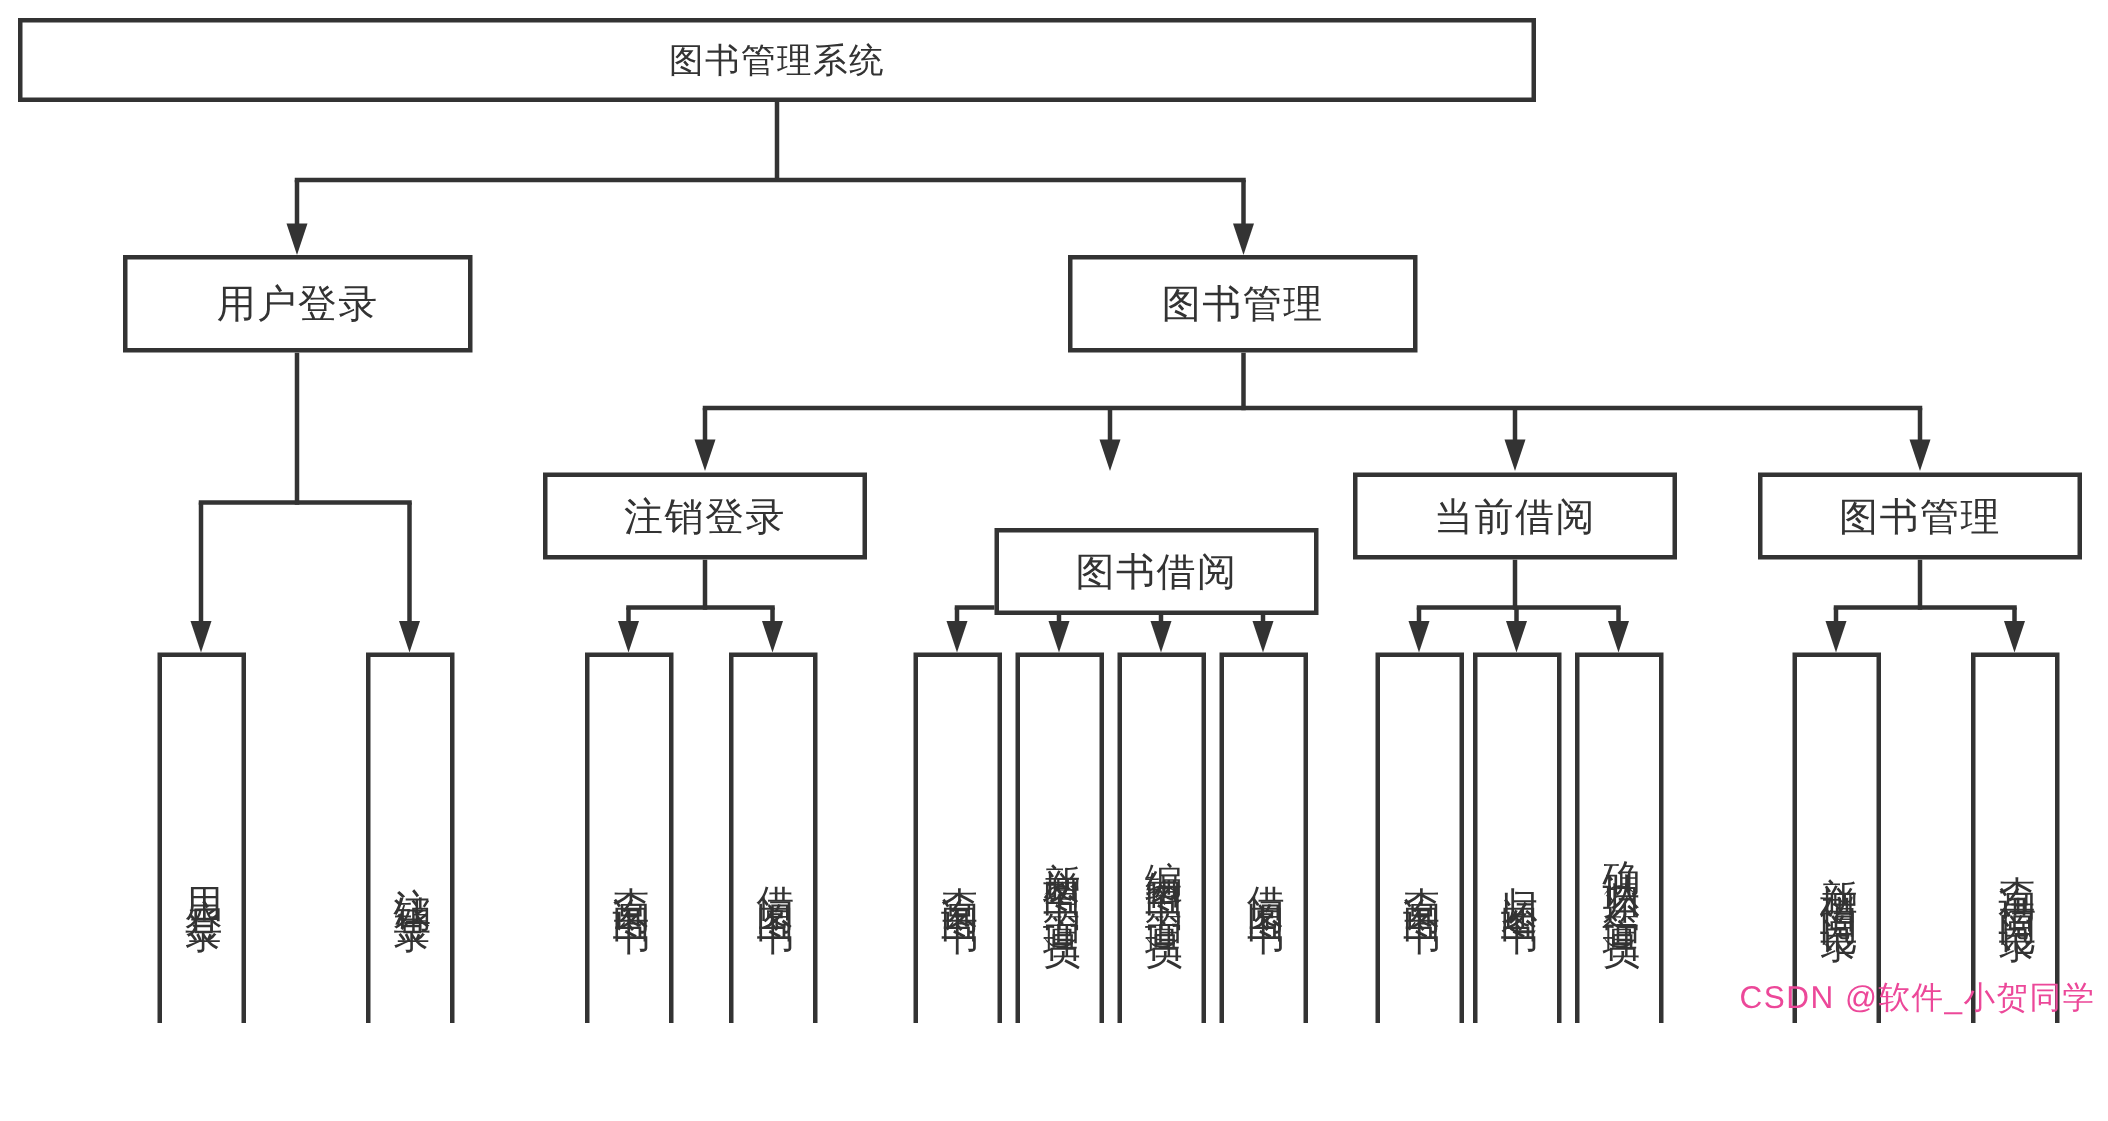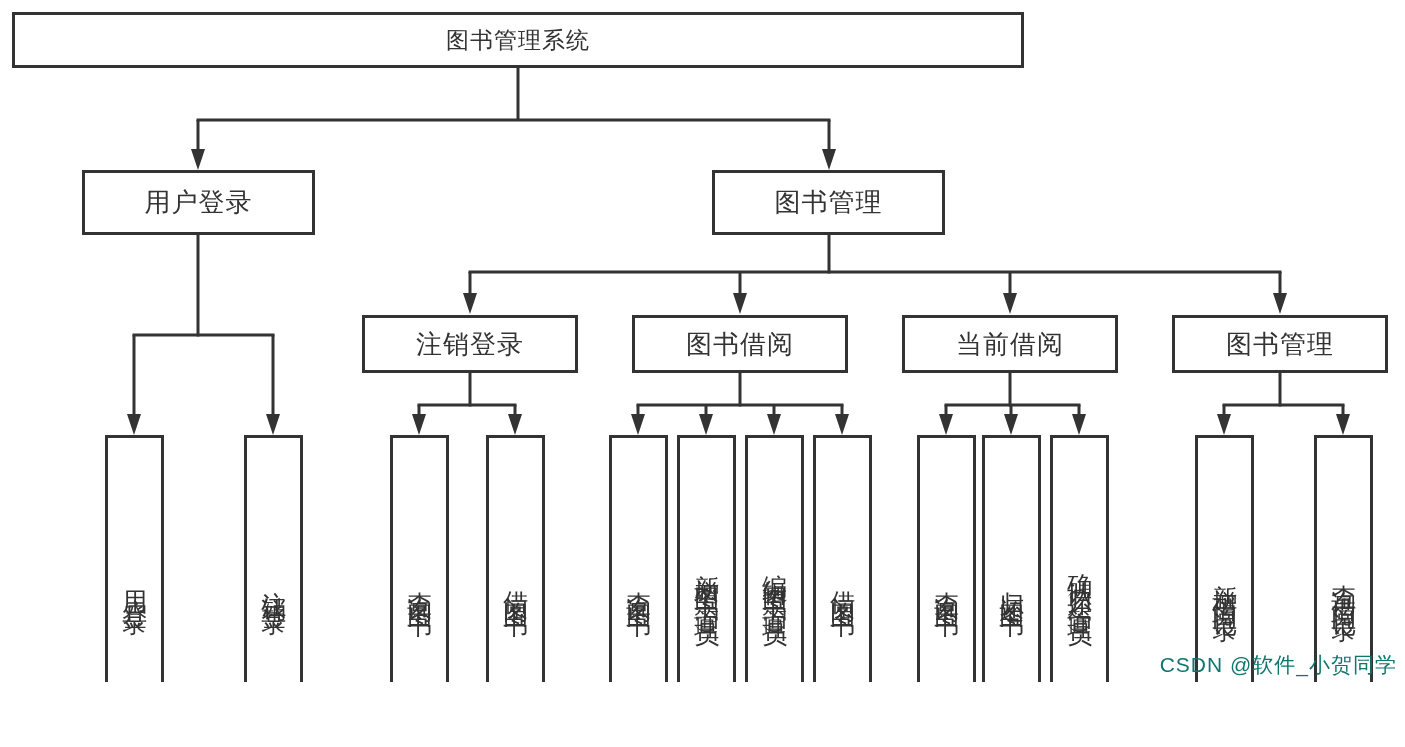--- a/index.html
+++ b/index.html
@@ -39,21 +39,21 @@
     font-size: 25px;
     letter-spacing: 7px;
     line-height: 1.1;
     white-space: nowrap;
   }
   .watermark {
     position: absolute;
     right: 8px;
     bottom: 3px;
     font-size: 21px;
-    color: #0f766e;
+    color: #ec4899;
     letter-spacing: 1px;
   }
 </style>
 </head>
 <body>
 
 <div class="canvas">
 
   <svg class="connectors" viewBox="0 0 1405 747" xmlns="http://www.w3.org/2000/svg">
     <g stroke="#333333" stroke-width="3" fill="none">
@@ -132,21 +132,21 @@
   <div class="box lvl2" style="left:82px;">
     <span class="h-label">用户登录</span>
   </div>
   <div class="box lvl2" style="left:712px;">
     <span class="h-label">图书管理</span>
   </div>
 
   <div class="box lvl3" style="left:362px;">
     <span class="h-label">注销登录</span>
   </div>
-  <div class="box lvl3" style="left:632px;">
+  <div class="box lvl3" style="left:663px;margin-top:37px;">
     <span class="h-label">图书借阅</span>
   </div>
   <div class="box lvl3" style="left:902px;">
     <span class="h-label">当前借阅</span>
   </div>
   <div class="box lvl3" style="left:1172px;">
     <span class="h-label">图书管理</span>
   </div>
 
   <div class="box leaf" style="left:105px;">

